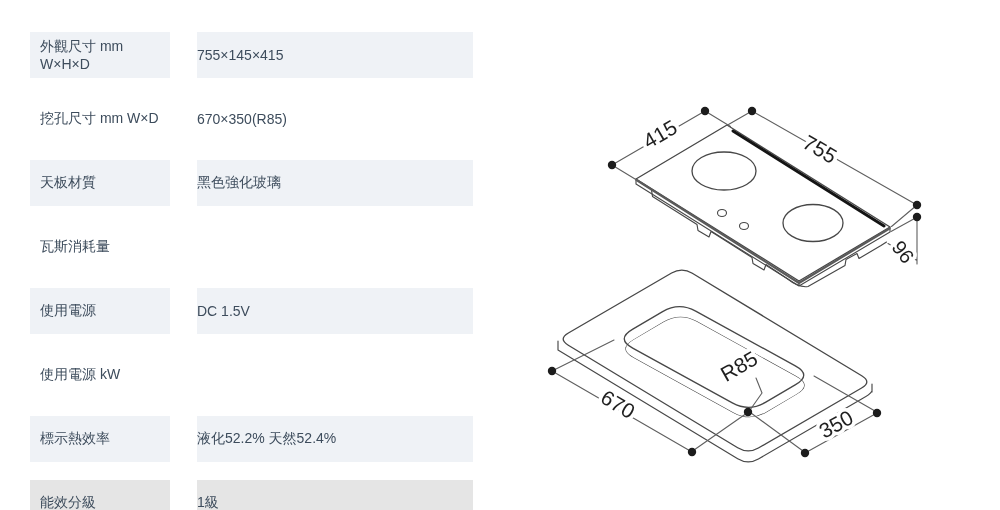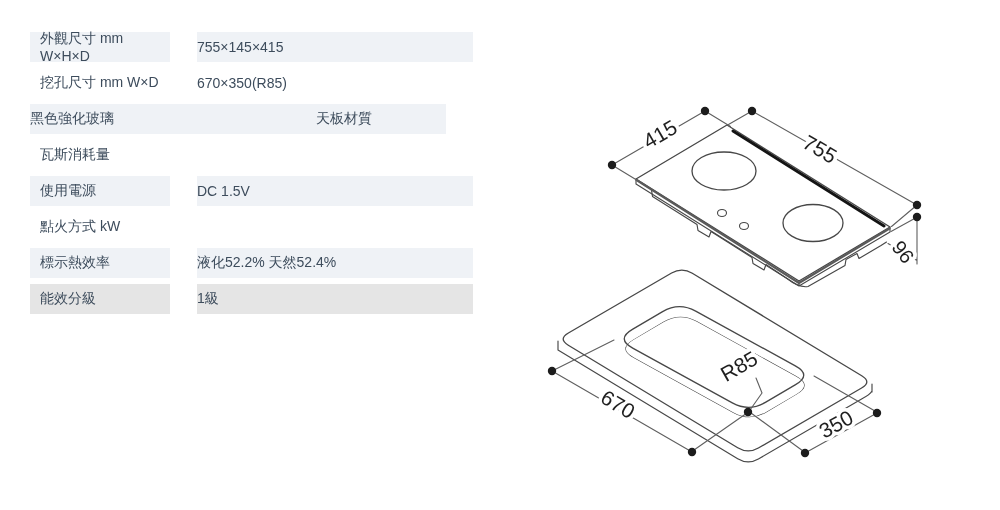--- a/index.html
+++ b/index.html
@@ -1,19 +1,19 @@
 <!DOCTYPE html>
 <html><head>
 <meta charset="utf-8">
 <style>
   html,body{margin:0;padding:0;background:#fff;}
   .screen{position:relative;width:1000px;height:510px;background:#fff;overflow:hidden;
           font-family:"Liberation Sans","DejaVu Sans",sans-serif;}
   .spec-table{position:absolute;left:30px;top:32px;width:443px;font-size:14px;color:#3d4c5c;}
-  .row{display:flex;height:30px;margin-bottom:6px;}
+  .row{display:flex;height:46px;margin-bottom:18px;}
   .cell{display:flex;align-items:center;box-sizing:border-box;}
   .cell.label{width:140px;padding-left:10px;margin-right:27px;}
   .cell.value{flex:1;}
   .row.shaded .cell{background:#eff2f6;}
   .row.hl .cell{background:#e5e5e5;}
   svg{position:absolute;left:480px;top:0;}
   .dimtxt{font-family:"Liberation Sans","DejaVu Sans",sans-serif;font-size:21px;fill:#1f1f1f;
           text-anchor:middle;paint-order:stroke;stroke:#ffffff;stroke-width:7px;stroke-linejoin:round;}
   .dimtxt.small{font-size:20px;}
 </style>
@@ -25,32 +25,32 @@
   <div class="spec-table">
     <div class="row shaded">
       <div class="cell label">外觀尺寸 mm W×H×D</div>
       <div class="cell value">755×145×415</div>
     </div>
     <div class="row">
       <div class="cell label">挖孔尺寸 mm W×D</div>
       <div class="cell value">670×350(R85)</div>
     </div>
     <div class="row shaded">
+      <div class="cell label">天板材質</div>
       <div class="cell value">黑色強化玻璃</div>
-      <div class="cell label">天板材質</div>
     </div>
     <div class="row">
       <div class="cell label">瓦斯消耗量</div>
     </div>
     <div class="row shaded">
       <div class="cell label">使用電源</div>
       <div class="cell value">DC 1.5V</div>
     </div>
     <div class="row">
-      <div class="cell label">點火方式 kW</div>
+      <div class="cell label">使用電源 kW</div>
     </div>
     <div class="row shaded">
       <div class="cell label">標示熱效率</div>
       <div class="cell value">液化52.2% 天然52.4%</div>
     </div>
     <div class="row hl">
       <div class="cell label">能效分級</div>
       <div class="cell value">1級</div>
     </div>
   </div>

